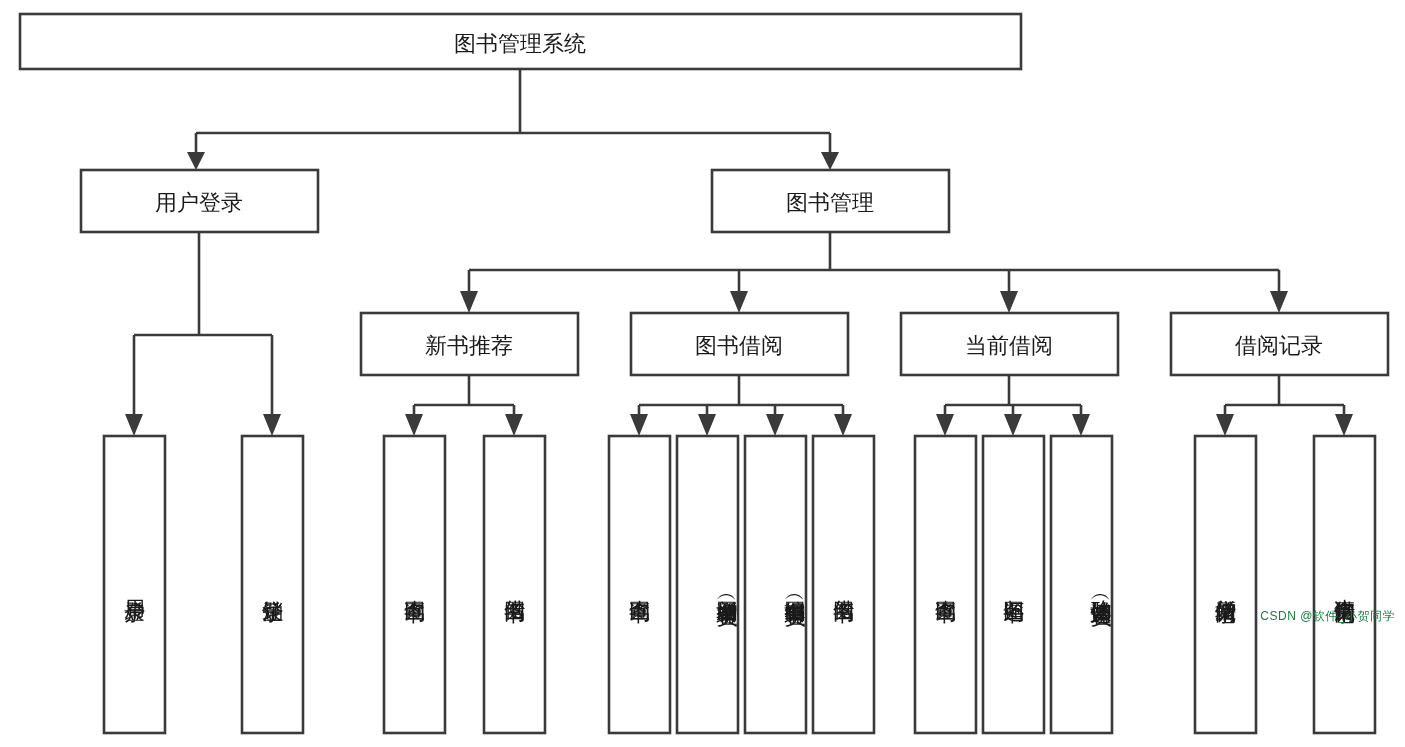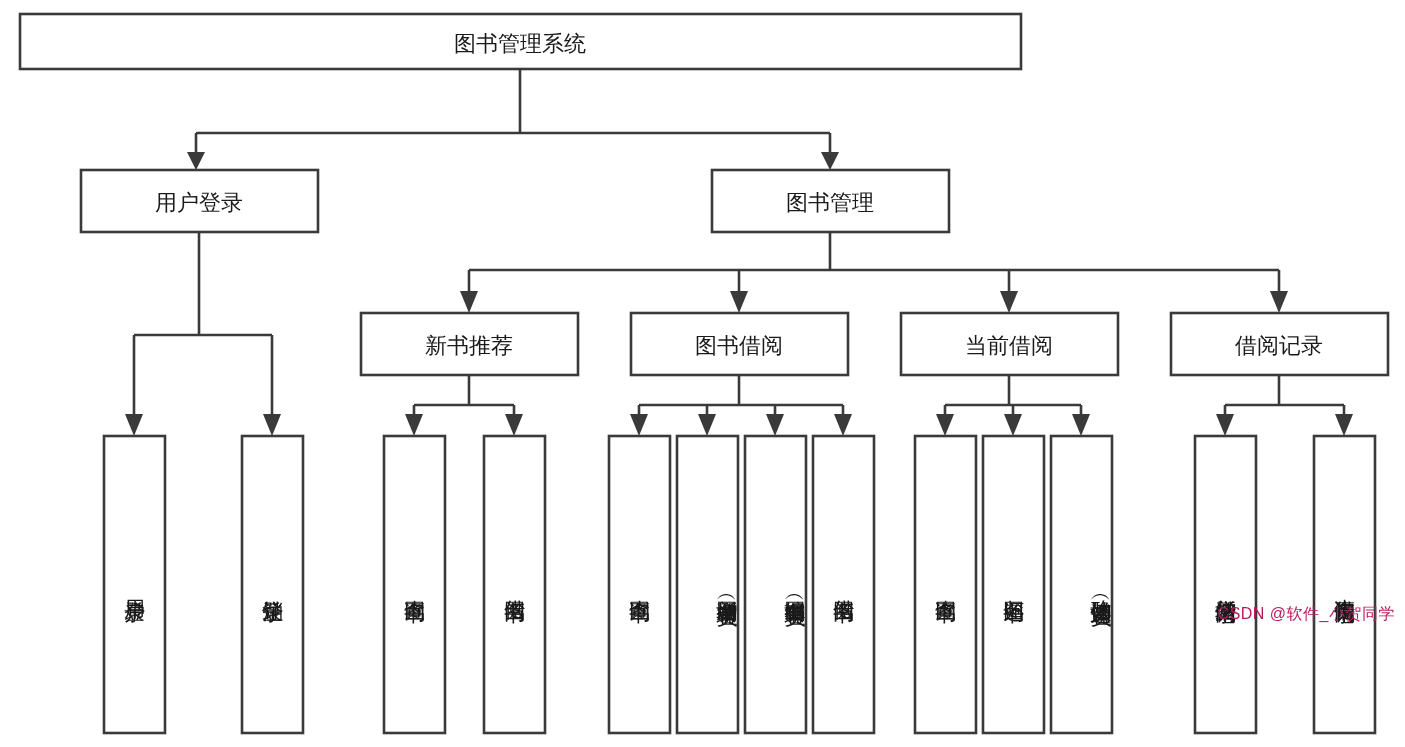--- a/index.html
+++ b/index.html
@@ -61,22 +61,22 @@
     justify-content: center;
     letter-spacing: 1px;
     white-space: nowrap;
     pointer-events: none;
   }
   .watermark {
     position: absolute;
     right: 10px;
     bottom: 6px;
     font-family: "Liberation Sans", "DejaVu Sans", sans-serif;
-    font-size: 16px;
-    color: #be185d;
+    font-size: 12px;
+    color: #15803d;
     letter-spacing: 0.5px;
     white-space: nowrap;
   }
 </style>
 </head>
 <body>
 
 <div id="diagram-root">
 
   <svg class="flow" viewBox="0 0 1405 747">

